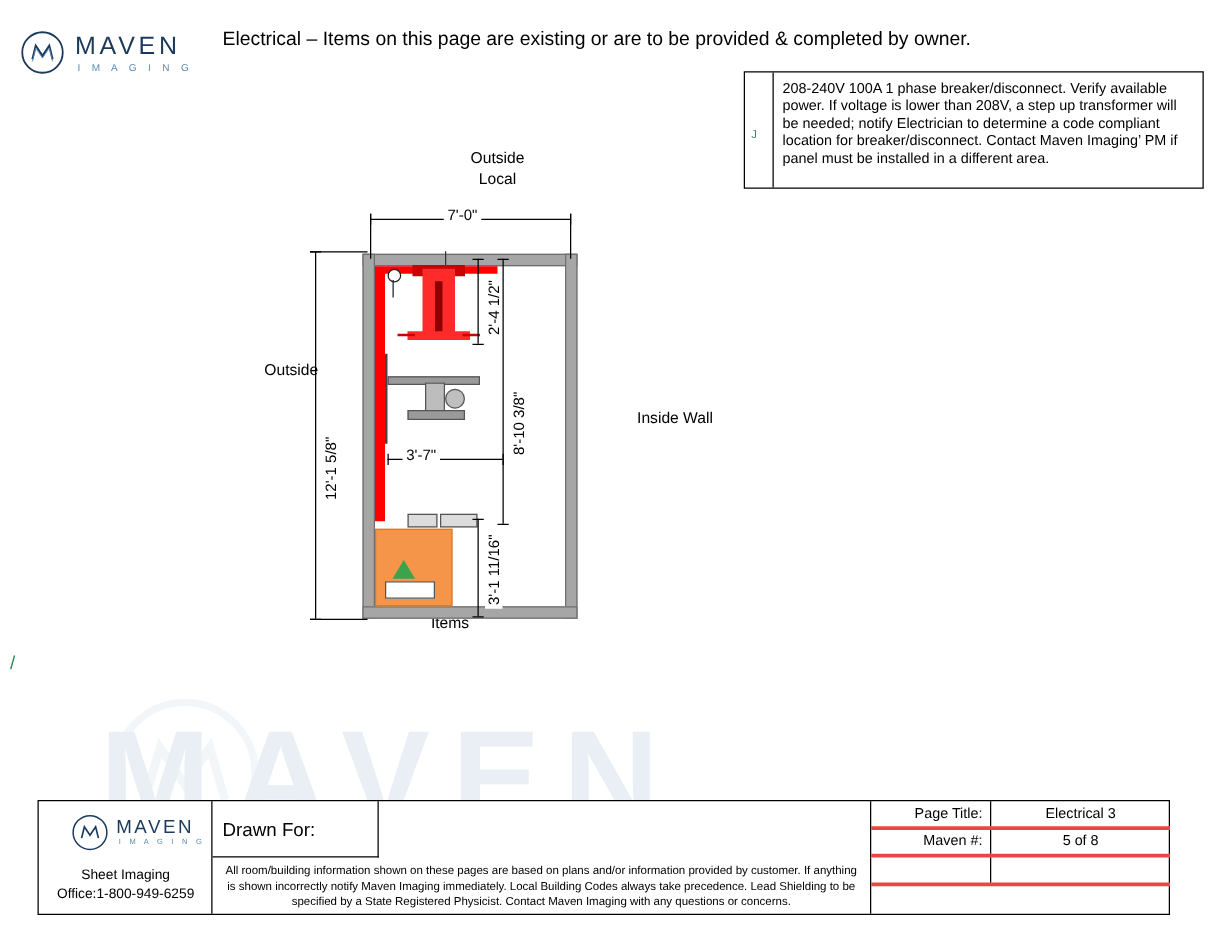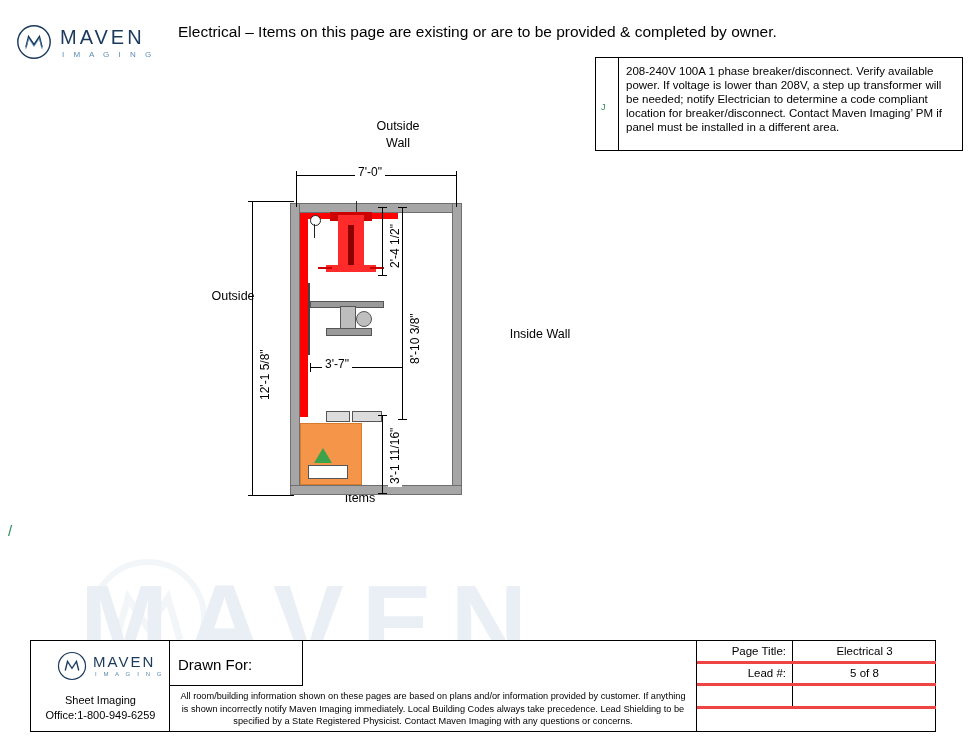--- a/index.html
+++ b/index.html
@@ -222,21 +222,21 @@
 <div id="note-box" class="abs">
   <div class="divider"></div>
   <div class="j-mark">J</div>
   <div class="note-text">208-240V 100A 1 phase breaker/disconnect. Verify available power. If voltage is lower than 208V, a step up transformer will be needed; notify Electrician to determine a code compliant location for breaker/disconnect. Contact Maven Imaging’ PM if panel must be installed in a different area.</div>
 </div>
 
 <div id="plan" class="abs">
 
   <div id="lbl-outside-wall" class="plan-label">
     <span>Outside</span><br>
-    <span>Wall</span>
+    <span>Local</span>
   </div>
   <div id="lbl-outside" class="plan-label">Outside</div>
   <div id="lbl-inside-wall" class="plan-label">Inside Wall</div>
   <div id="lbl-inside" class="plan-label">Items</div>
 
   <div id="wall-top" class="wall"></div>
   <div id="wall-left" class="wall"></div>
   <div id="wall-right" class="wall"></div>
   <div id="wall-bottom" class="wall"></div>
 
@@ -336,20 +336,20 @@
 
   <div id="tb-mid-blank"></div>
 
   <div id="tb-disclaimer">All room/building information shown on these pages are based on plans and/or information provided by customer. If anything is shown incorrectly notify Maven Imaging  immediately. Local Building Codes always take precedence. Lead Shielding to be specified by a State Registered Physicist. Contact Maven Imaging  with any questions or concerns.</div>
 
   <div class="tb-row" id="tb-row-1">
     <div class="k">Page Title:</div>
     <div class="v">Electrical 3</div>
   </div>
   <div class="tb-row" id="tb-row-2">
-    <div class="k">Lead #:</div>
+    <div class="k">Maven #:</div>
     <div class="v">5 of 8</div>
   </div>
   <div class="tb-row" id="tb-row-3">
     <div class="k"></div>
     <div class="v"></div>
   </div>
 </div>
 
 </body></html>

